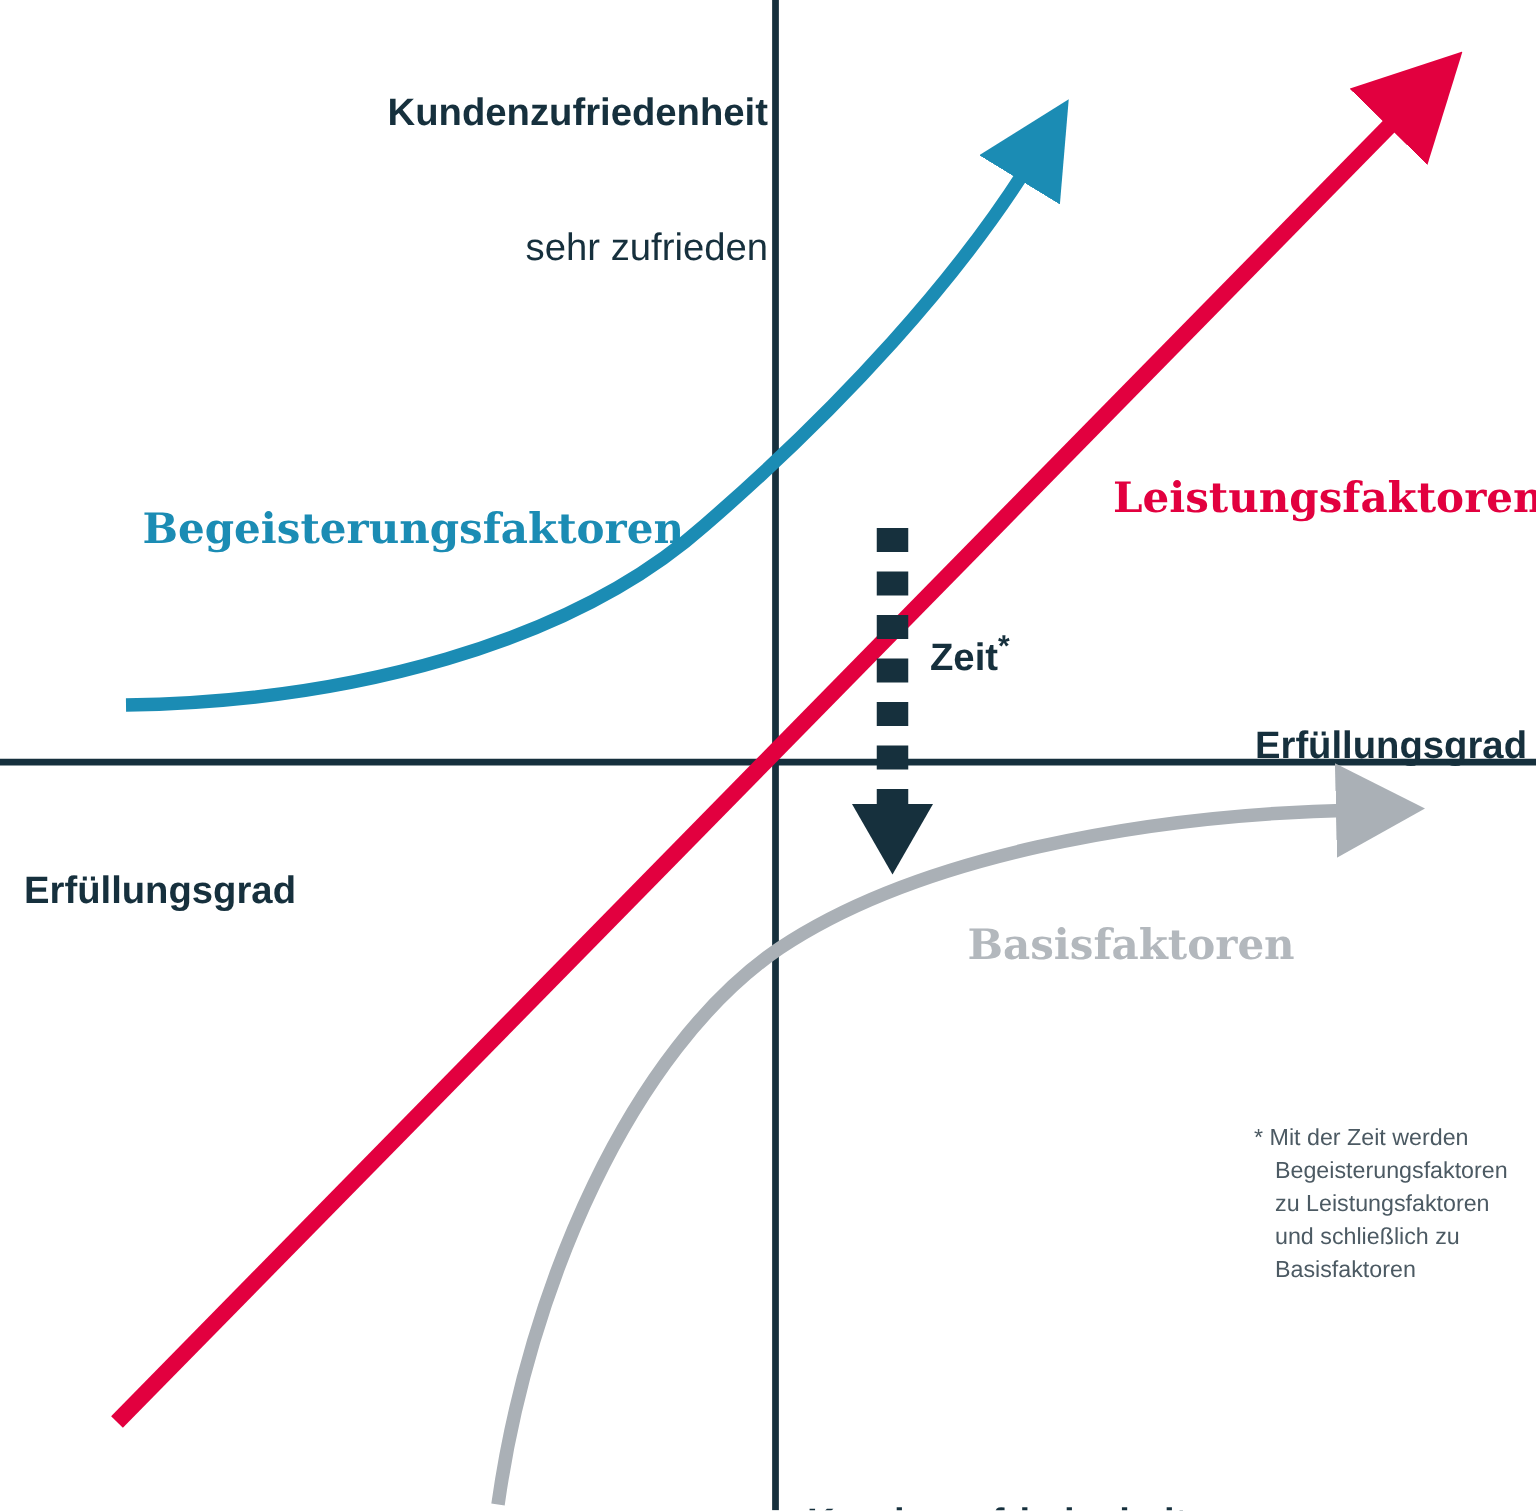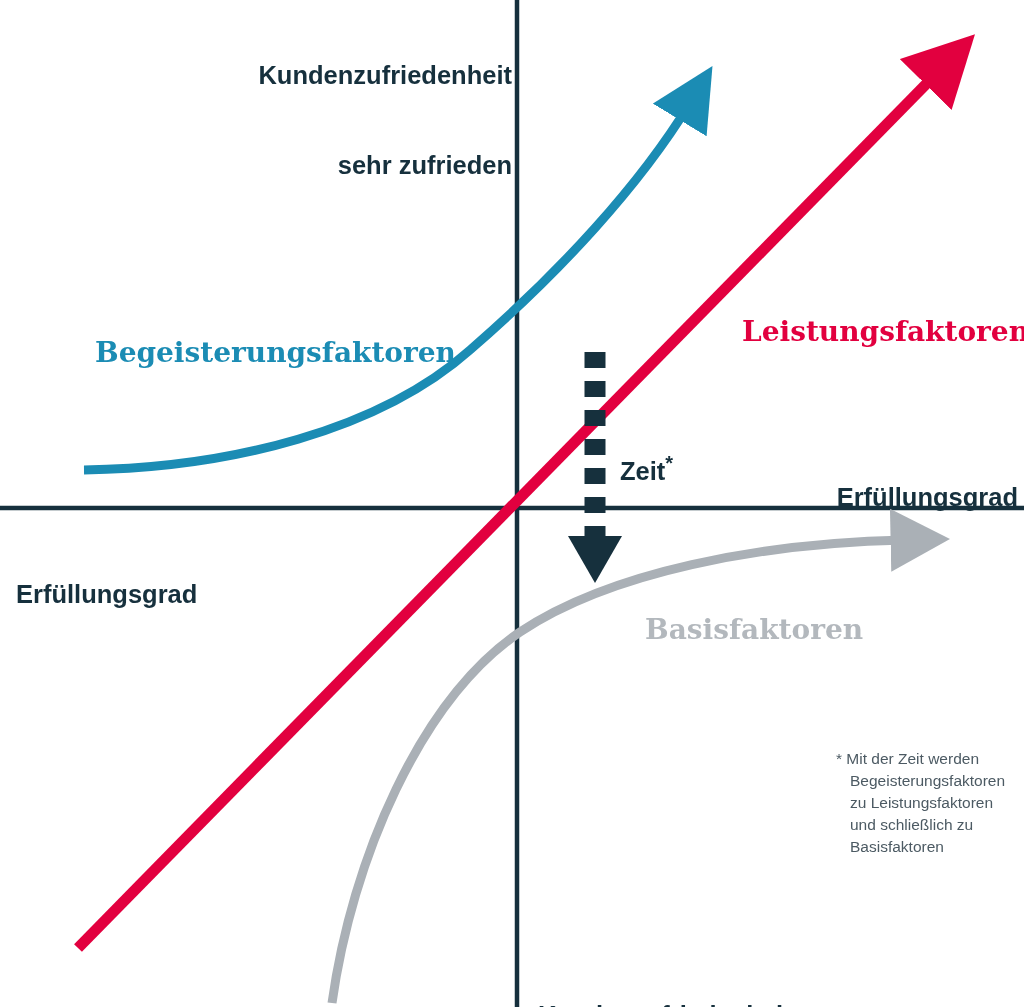--- a/index.html
+++ b/index.html
@@ -28,21 +28,21 @@
     position: absolute;
     color: #16303d;
     line-height: 1.18;
     white-space: pre;
   }
   .lbl .b {
     font-weight: bold;
     display: block;
   }
   .lbl .n {
-    font-weight: bold;
+    font-weight: normal;
     display: block;
   }
   .axis-label {
     font-size: 25.5px;
   }
   .curve-label {
     position: absolute;
     font-family: "DejaVu Serif", "Liberation Serif", serif;
     font-weight: bold;
     font-size: 28px;
@@ -64,21 +64,20 @@
     color: #b3b8bd;
   }
   #label-zeit {
     position: absolute;
     left: 620px;
     top: 420px;
     font-size: 25.5px;
     font-weight: bold;
     color: #16303d;
     white-space: pre;
-    margin-top: 32px;
   }
   #label-zeit .star {
     font-size: 20px;
     vertical-align: super;
     font-weight: bold;
   }
   #footnote {
     position: absolute;
     left: 836px;
     top: 748px;

